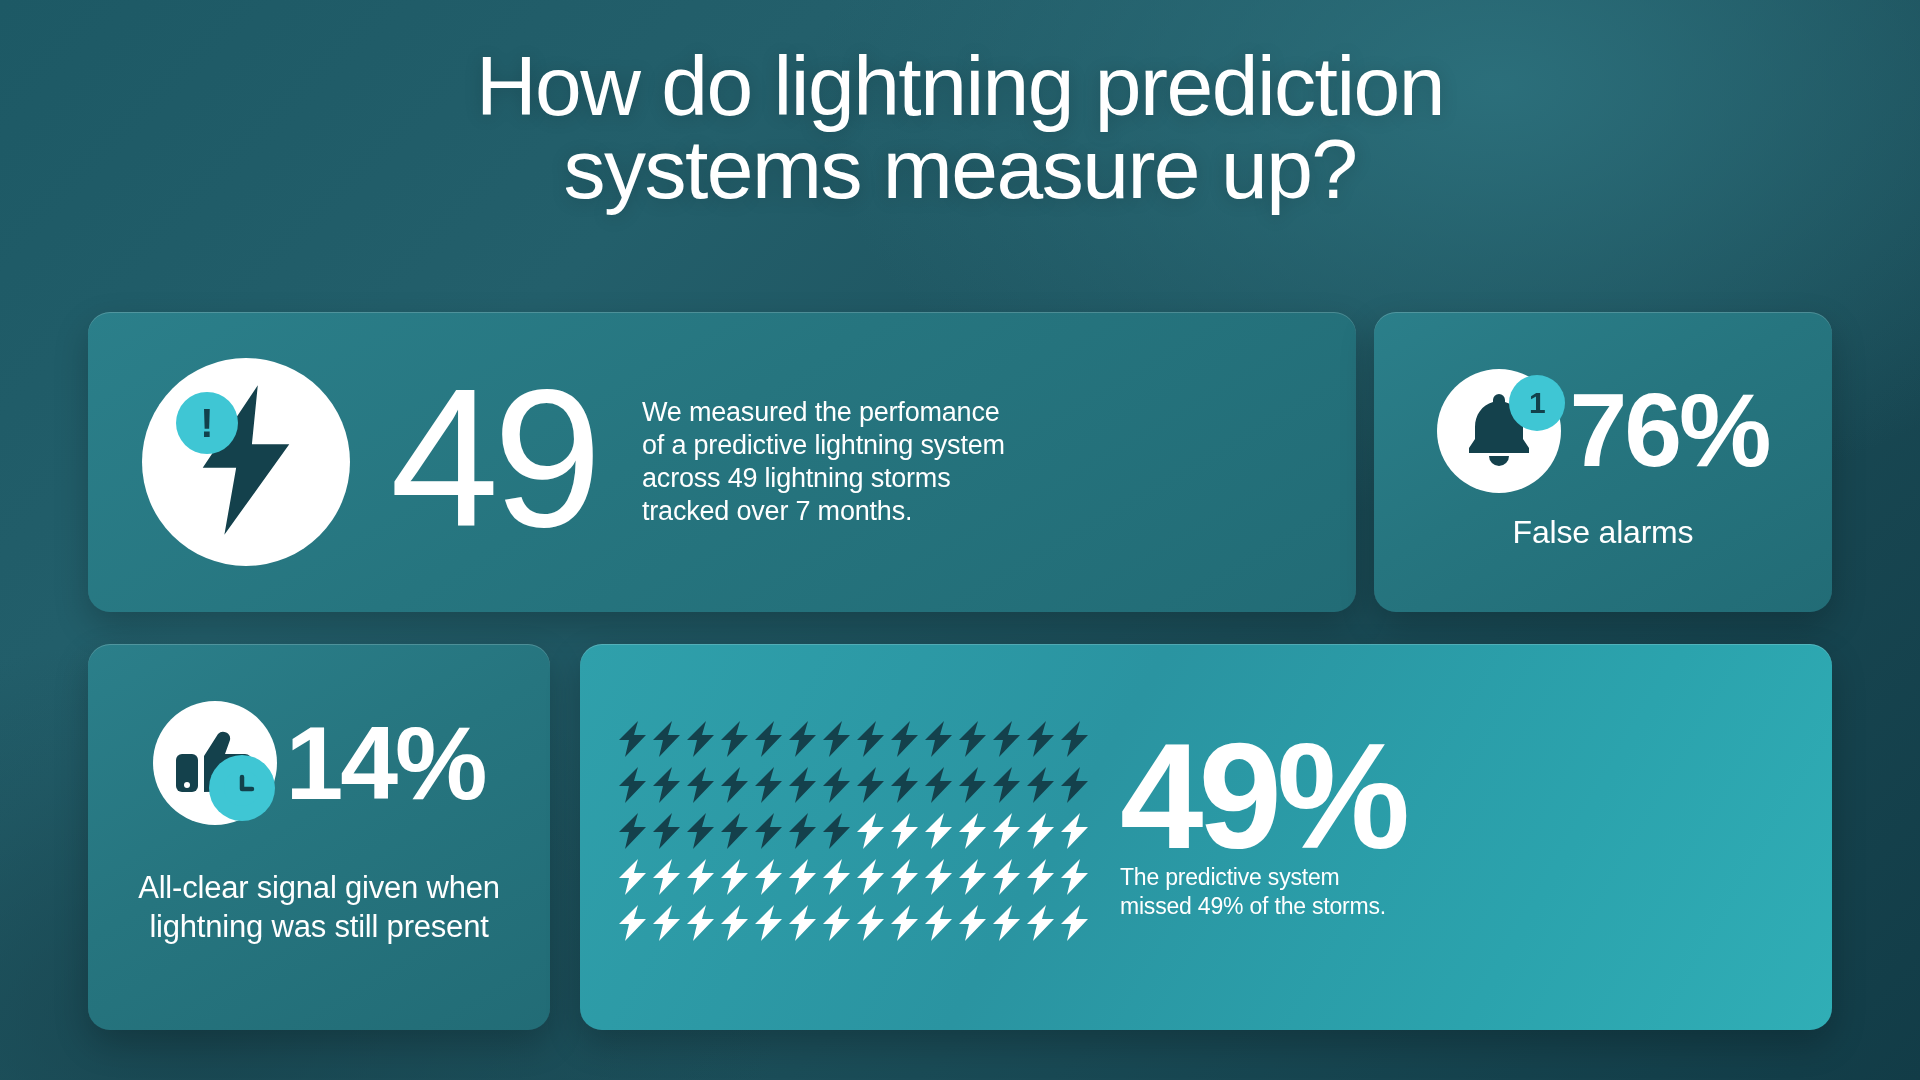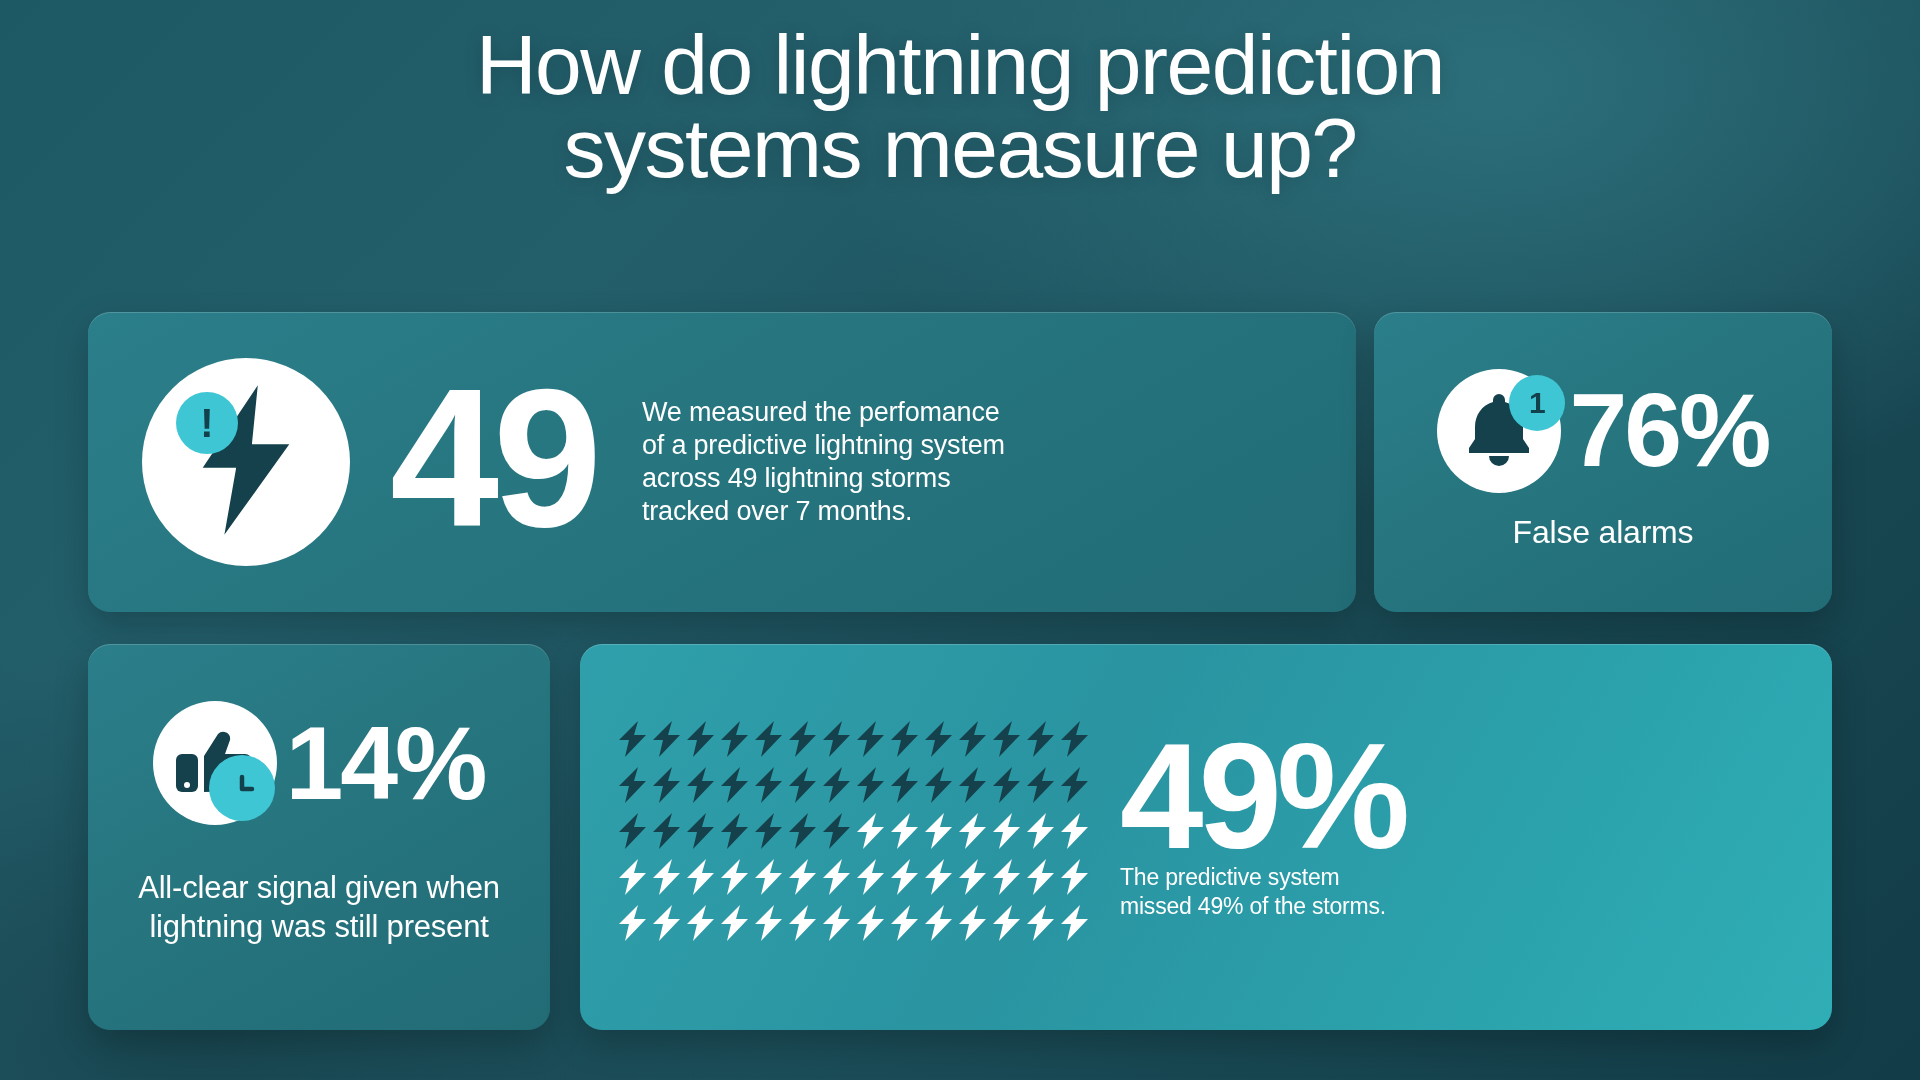--- a/index.html
+++ b/index.html
@@ -11,21 +11,21 @@
       radial-gradient(ellipse 900px 600px at 10% 95%, rgba(22,64,74,0.75) 0%, rgba(22,64,74,0) 65%),
       linear-gradient(135deg, #1d5965 0%, #235f6b 28%, #1b4d58 62%, #123c47 100%);
     color:#fff;
     overflow:hidden;
     position:relative;
   }
 
   
   .title {
     text-align:center;
-    padding-top:24px;
+    padding-top:45px;
     font-size:84px;
     line-height:0.99;
     font-weight:400;
     letter-spacing:-1.5px;
     color:#ffffff;
     text-shadow:0 2px 18px rgba(0,0,0,0.18);
   }
   .title .l2 { display:block; }
 
   
@@ -78,21 +78,21 @@
   }
   .badge-excl {
     width:62px; height:62px;
     left:34px; top:34px;
     font-size:40px;
     line-height:1;
   }
   .bignum {
     font-size:196px;
     line-height:0.8;
-    font-weight:700;
+    font-weight:400;
     letter-spacing:-6px;
     margin-top:-6px;
   }
   .body-text {
     font-size:27px;
     line-height:1.22;
     font-weight:400;
     max-width:470px;
     letter-spacing:-0.2px;
     margin-left:6px;

